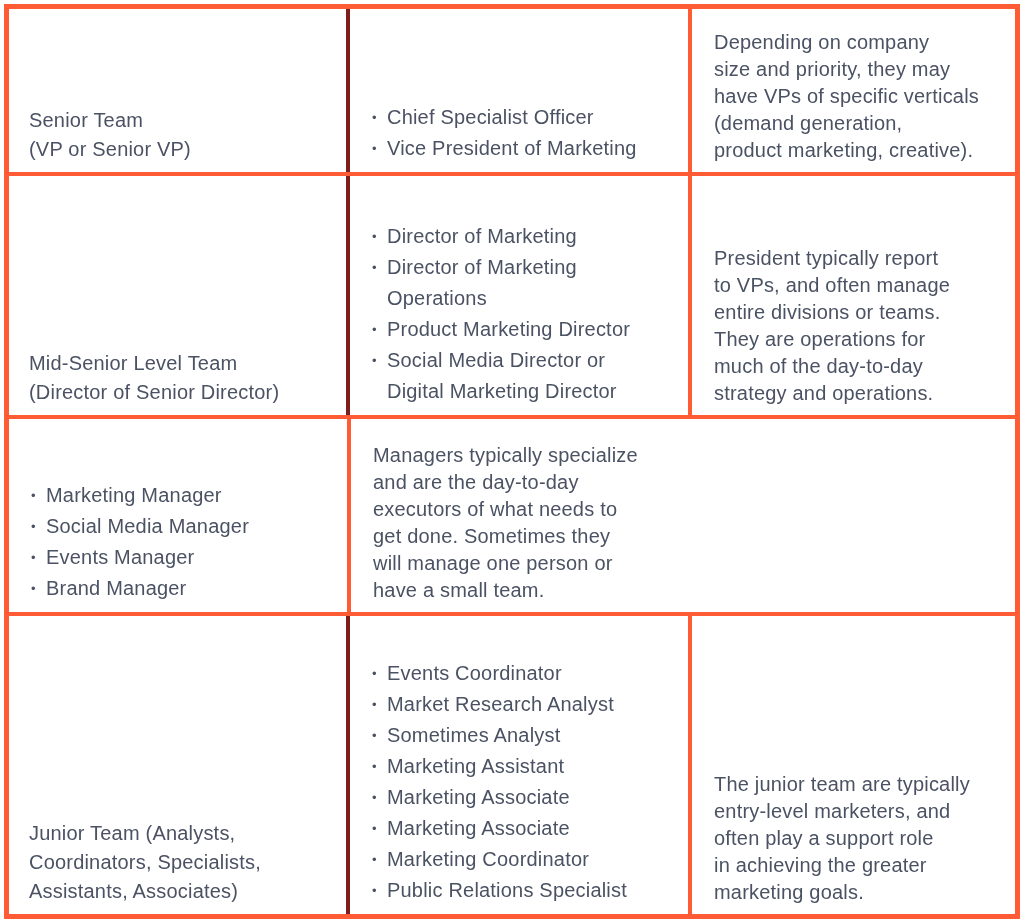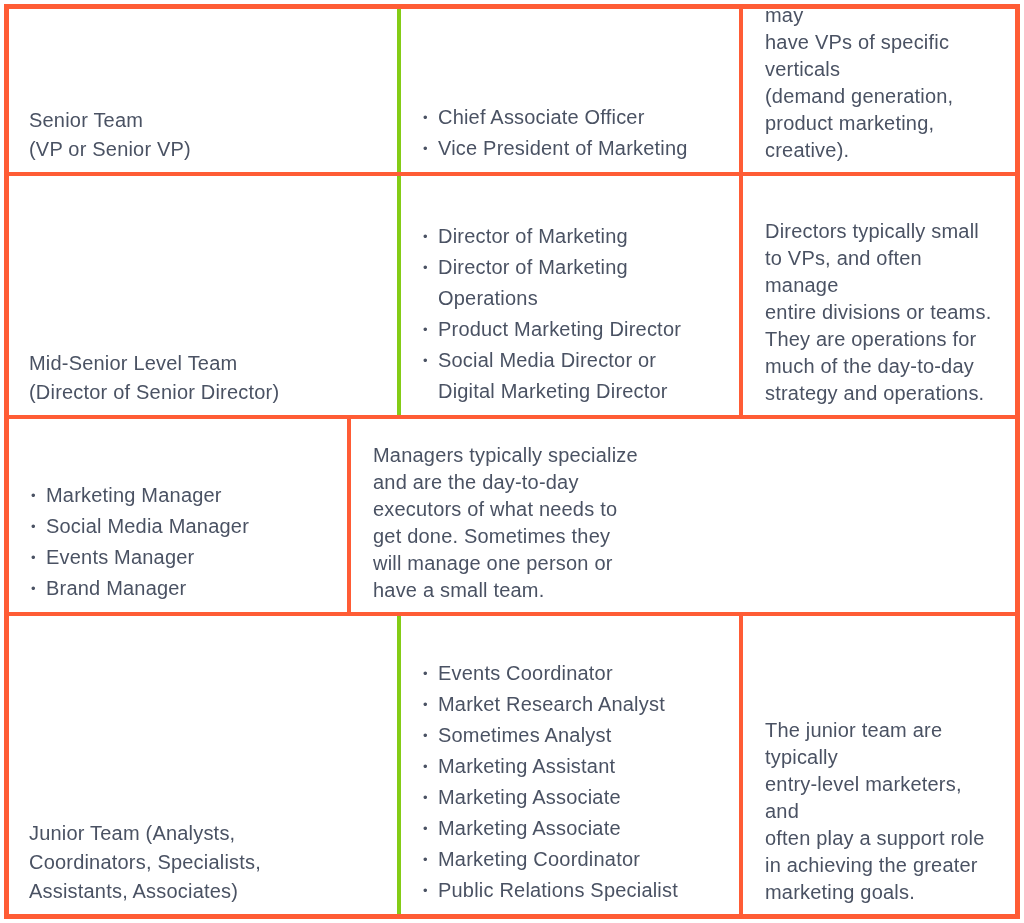--- a/index.html
+++ b/index.html
@@ -36,22 +36,22 @@
   .cell {
     box-sizing: border-box;
     display: flex;
     flex-direction: column;
     justify-content: flex-end;
     color: #4A5263;
     font-size: 20px;
     letter-spacing: 0.2px;
   }
   .team-cell {
-    width: 392px;
-    border-right: 4px solid #84cc16;
+    width: 341px;
+    border-right: 4px solid #7f1d1d;
     padding: 8px 18px 8px 20px;
   }
   .roles-cell {
     width: 342px;
     border-right: 4px solid #FF5C35;
     padding: 8px 8px 8px 22px;
   }
   .desc-cell {
     flex: 1;
     padding: 8px 14px 8px 22px;
@@ -85,21 +85,21 @@
 
     <div class="trow r1">
       <div class="cell team-cell">
         <span class="team-line">Senior Team</span>
         <span class="team-line">(VP or Senior VP)</span>
       </div>
       <div class="cell roles-cell">
         <ul class="roles-list">
           <li class="role">
             <span class="bullet">•</span>
-            <span class="role-text">Chief Associate Officer</span>
+            <span class="role-text">Chief Specialist Officer</span>
           </li>
           <li class="role">
             <span class="bullet">•</span>
             <span class="role-text">Vice President of Marketing</span>
           </li>
         </ul>
       </div>
       <div class="cell desc-cell">
         <span class="desc-line">Depending on company</span>
         <span class="desc-line">size and priority, they may</span>
@@ -128,21 +128,21 @@
             <span class="bullet">•</span>
             <span class="role-text">Product Marketing Director</span>
           </li>
           <li class="role">
             <span class="bullet">•</span>
             <span class="role-text">Social Media Director or Digital Marketing Director</span>
           </li>
         </ul>
       </div>
       <div class="cell desc-cell">
-        <span class="desc-line">Directors typically small</span>
+        <span class="desc-line">President typically report</span>
         <span class="desc-line">to VPs, and often manage</span>
         <span class="desc-line">entire divisions or teams.</span>
         <span class="desc-line">They are operations for</span>
         <span class="desc-line">much of the day-to-day</span>
         <span class="desc-line">strategy and operations.</span>
       </div>
     </div>
 
     <div class="trow r3">
       <div class="cell roles-cell">

